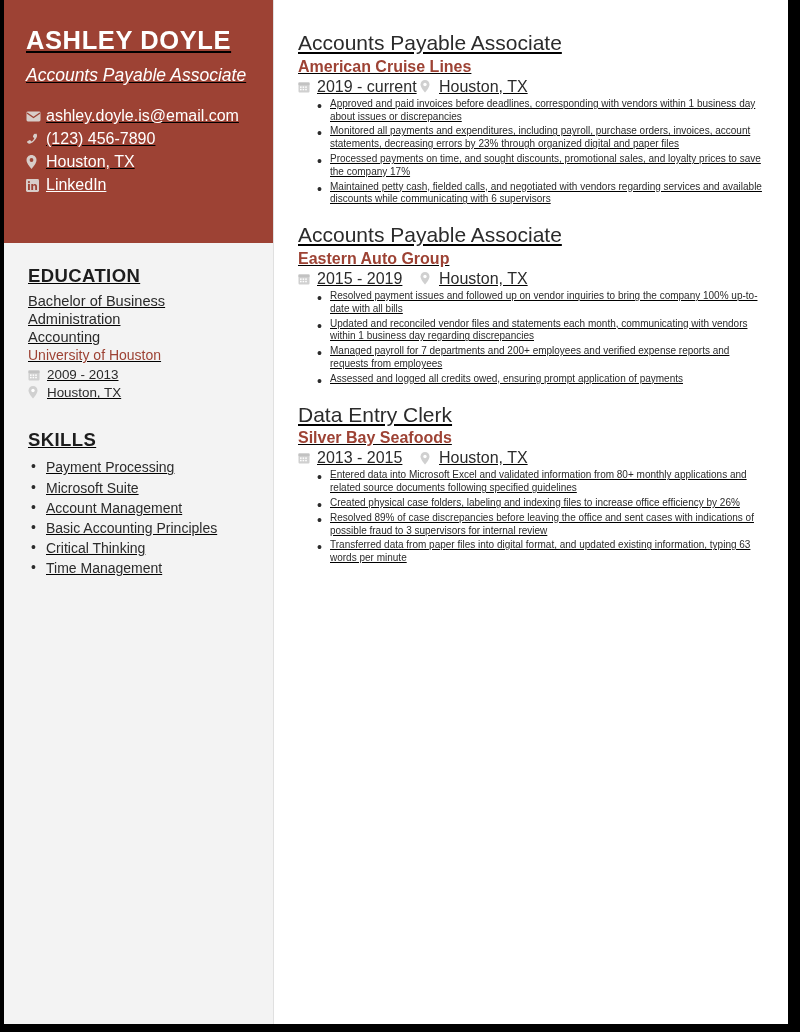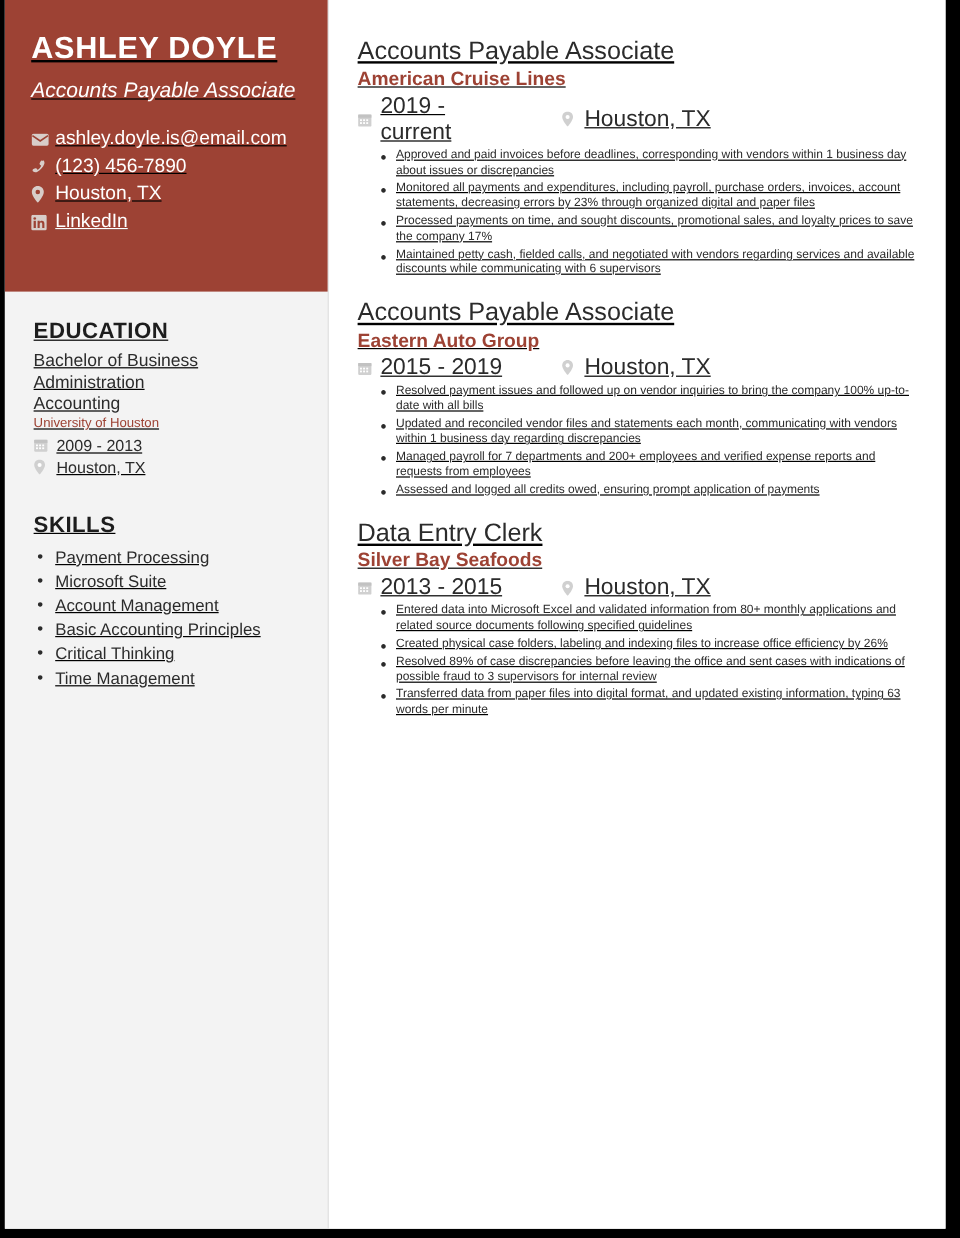--- a/index.html
+++ b/index.html
@@ -101,21 +101,21 @@
     margin: 0 0 6px 0;
   }
   .side-heading.skills-heading { margin-top: 29px; }
 
   .edu-line {
     font-size: 14.6px;
     color: #2b2b2b;
     line-height: 1.22;
   }
   .edu-school {
-    font-size: 11px;
+    font-size: 14px;
     color: #9d4234;
     line-height: 1.22;
     margin-top: 1px;
   }
   .edu-meta {
     display: flex;
     align-items: center;
     font-size: 13.4px;
     color: #2b2b2b;
     margin-top: 3px;
@@ -178,24 +178,23 @@
   .job-company {
     font-size: 16px;
     color: #9d4234;
     font-weight: bold;
     line-height: 1.2;
     margin: 0 0 2px 0;
   }
   .job-meta {
     display: flex;
     align-items: center;
-    font-size: 19px;
+    font-size: 16px;
     color: #2b2b2b;
     margin-bottom: 2px;
-    gap: 48px;
   }
   .job-dates {
     display: flex;
     align-items: center;
     width: 122px;
     min-width: 122px;
   }
   .job-location {
     display: flex;
     align-items: center;

